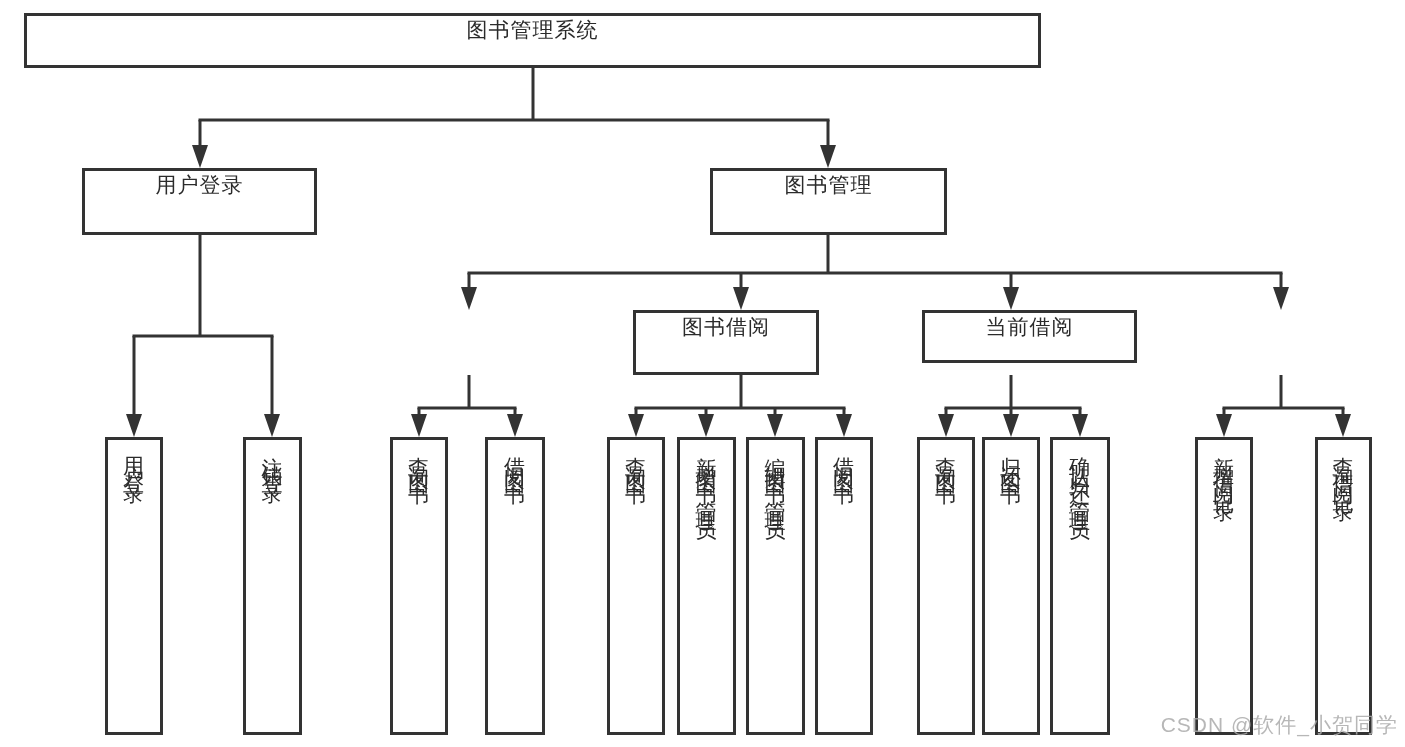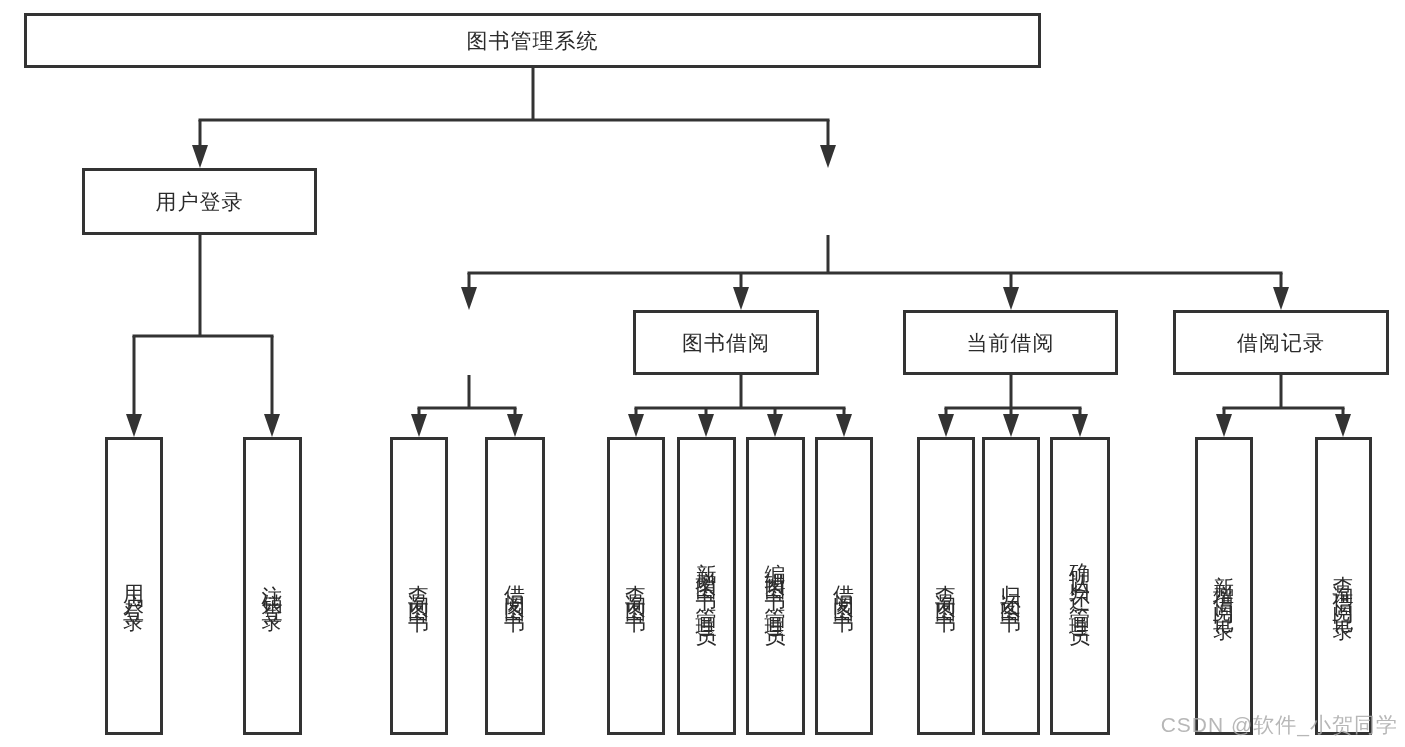--- a/index.html
+++ b/index.html
@@ -19,21 +19,20 @@
   }
   .connectors{
     position:absolute;left:0;top:0;z-index:0;
   }
   .node{
     position:absolute;
     box-sizing:border-box;
     background:var(--bg);
     border:3px solid var(--border);
     display:flex;
-    align-items:center;
     justify-content:center;
     z-index:1;
     color:var(--text);
   }
   .node.h span{
     font-size:21px;
     letter-spacing:1px;
     white-space:nowrap;
   }
   .node.v span{
@@ -114,29 +113,29 @@
       <polygon points="1335,414 1351,414 1343,437" fill="#333333"></polygon>
     </svg>
 
   <div class="node h" style="left:24px;top:13px;width:1017px;height:55px">
     <span>图书管理系统</span>
   </div>
 
   <div class="node h" style="left:82px;top:168px;width:235px;height:67px">
     <span>用户登录</span>
   </div>
+  <div class="node h" style="left:710px;top:168px;width:237px;height:67px">
+    <span>图书管理</span>
+  </div>
 
   <div class="node h" style="left:633px;top:310px;width:186px;height:65px">
     <span>图书借阅</span>
   </div>
-  <div class="node h" style="left:903px;top:310px;width:215px;height:65px">
+  <div class="node h" style="left:922px;top:310px;width:215px;height:53px">
     <span>当前借阅</span>
-  </div>
-  <div class="node h" style="left:1173px;top:310px;width:216px;height:65px">
-    <span>借阅记录</span>
   </div>
 
   <div class="node v" style="left:105px;top:437px;width:58px;height:298px">
     <span>用户登录</span>
   </div>
   <div class="node v" style="left:243px;top:437px;width:59px;height:298px">
     <span>注销登录</span>
   </div>
   <div class="node v" style="left:390px;top:437px;width:58px;height:298px">
     <span>查询图书</span>

